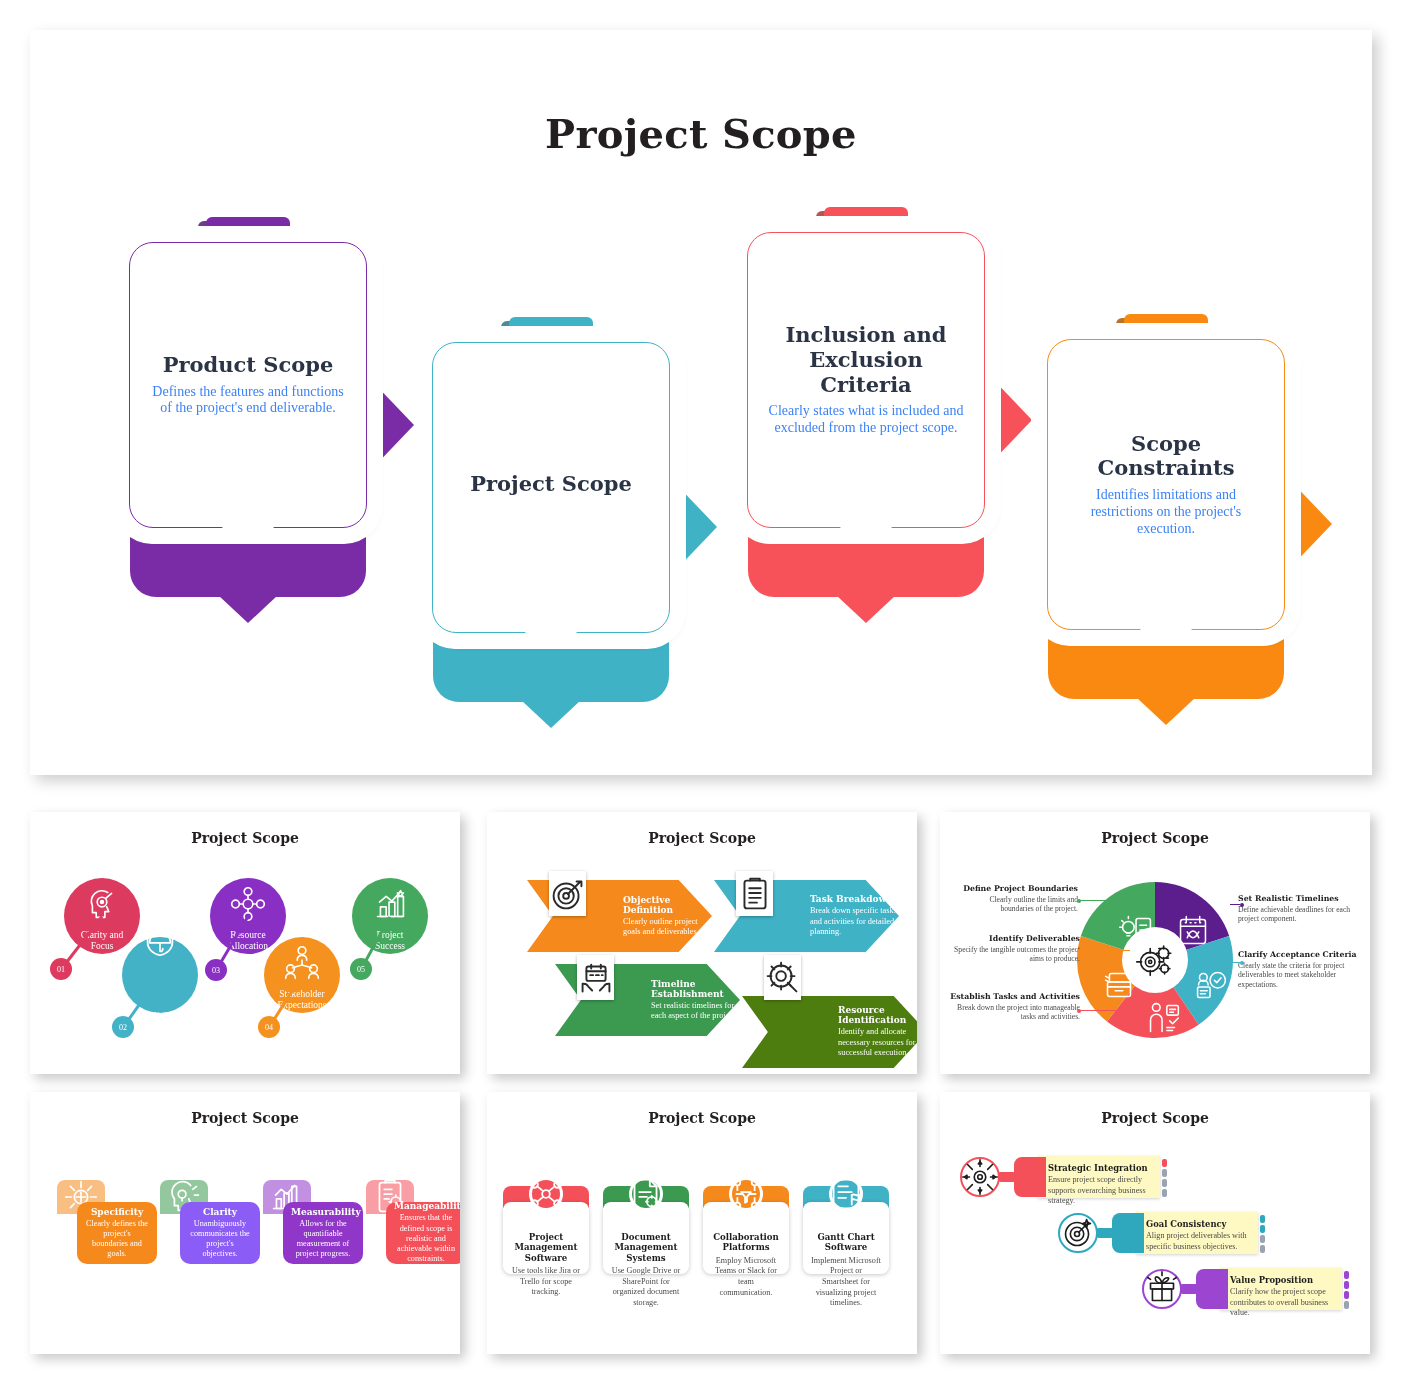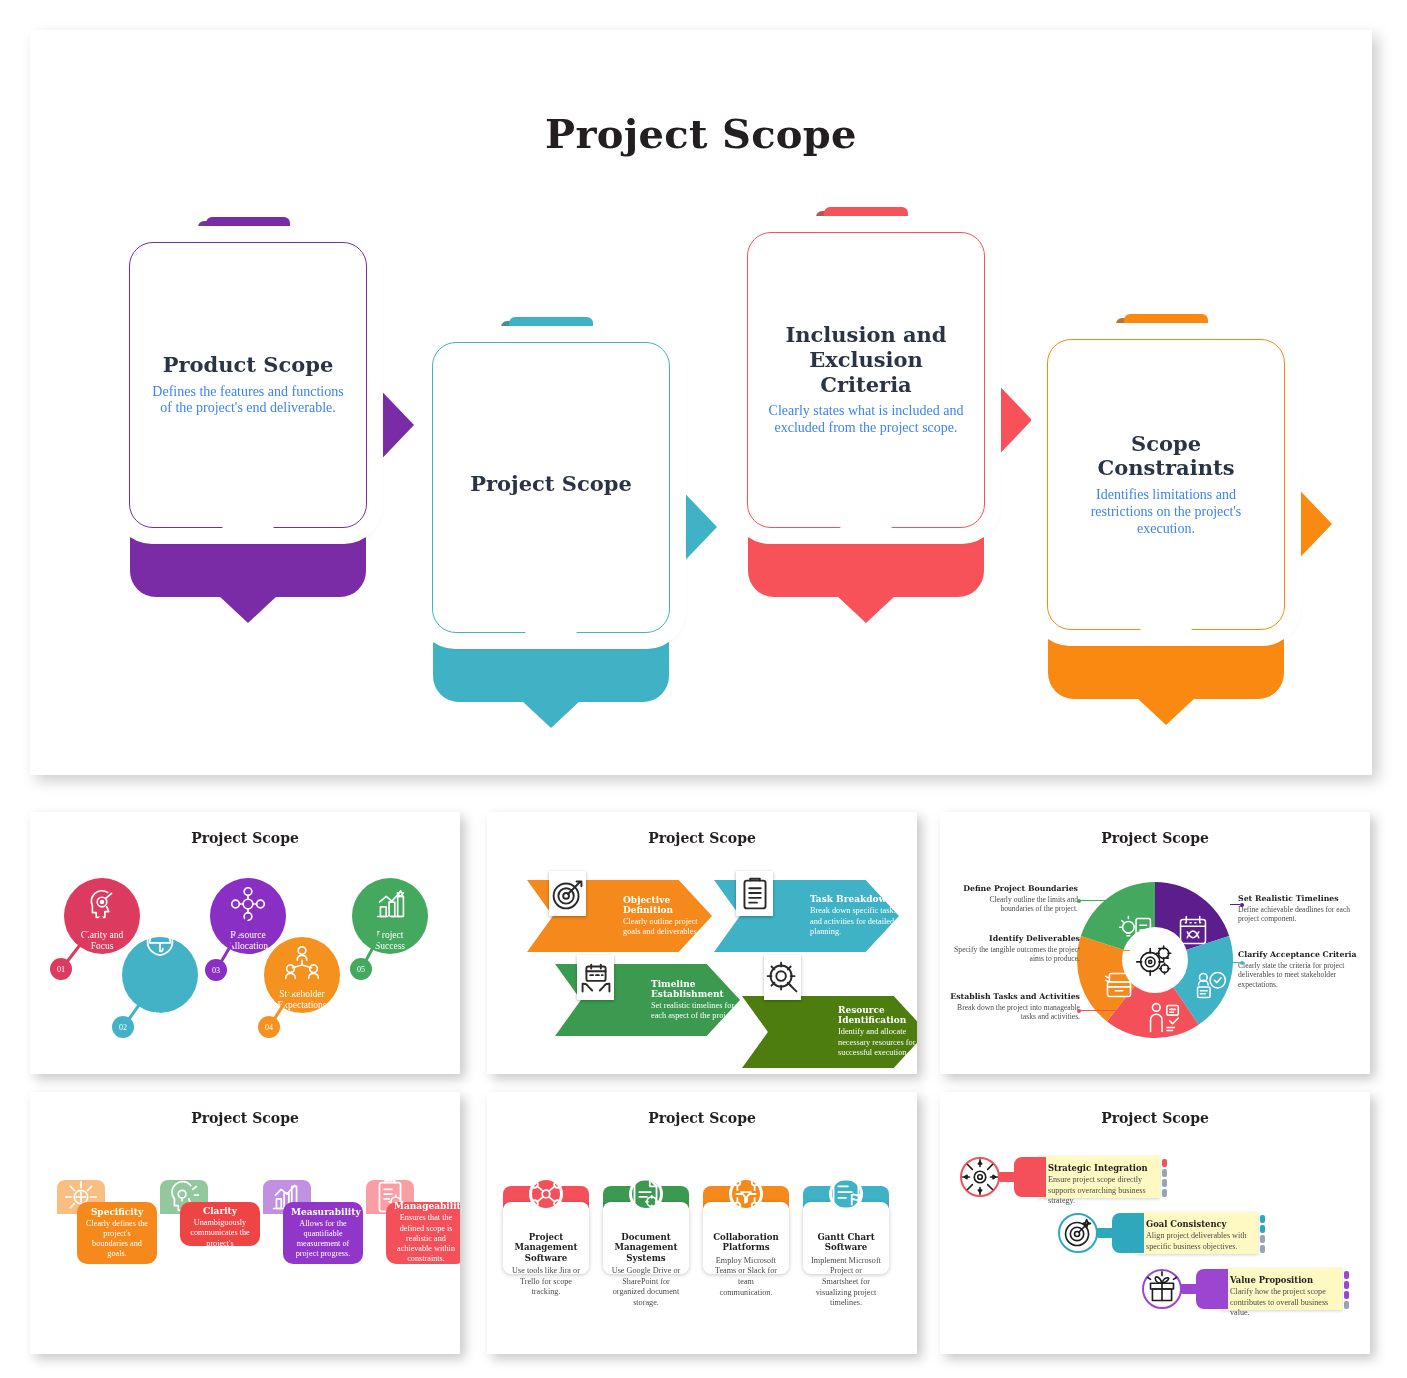--- a/index.html
+++ b/index.html
@@ -514,21 +514,21 @@
         <div class="pzico" style="left: 130px; top: 88px; width: 48px; height: 34px; background: rgb(60, 154, 80); opacity: 0.55;">
           <span>
             <svg class="ico" viewBox="0 0 48 48" width="22" height="22" fill="none" stroke="#fff" stroke-width="1.8" stroke-linecap="round" stroke-linejoin="round">
               <path d="M31 12a11 11 0 00-17 14v7h4v5h10v-7h3l-2-5"></path>
               <circle cx="22" cy="21" r="4"></circle>
               <path d="M22 25v3"></path>
               <path d="M33 16l4-3M35 22h4"></path>
             </svg>
           </span>
         </div>
-        <div class="pz" style="left: 150px; top: 110px; width: 80px; height: 44px; background: #ef4444; justify-content: space-between;">
+        <div class="pz" style="left: 150px; top: 110px; width: 80px; height: 62px; background: #8b5cf6;">
           <div class="ph">Clarity</div>
           <div class="pb">Unambiguously communicates the project's objectives.</div>
         </div>
         <div class="pzico" style="left: 233px; top: 88px; width: 48px; height: 34px; background: rgb(144, 54, 200); opacity: 0.55;">
           <span>
             <svg class="ico" viewBox="0 0 48 48" width="22" height="22" fill="none" stroke="#fff" stroke-width="1.8" stroke-linecap="round" stroke-linejoin="round">
               <path d="M10 36h28"></path>
               <rect x="13" y="26" width="5" height="10"></rect>
               <rect x="21" y="20" width="5" height="16"></rect>
               <rect x="29" y="13" width="5" height="23"></rect>

